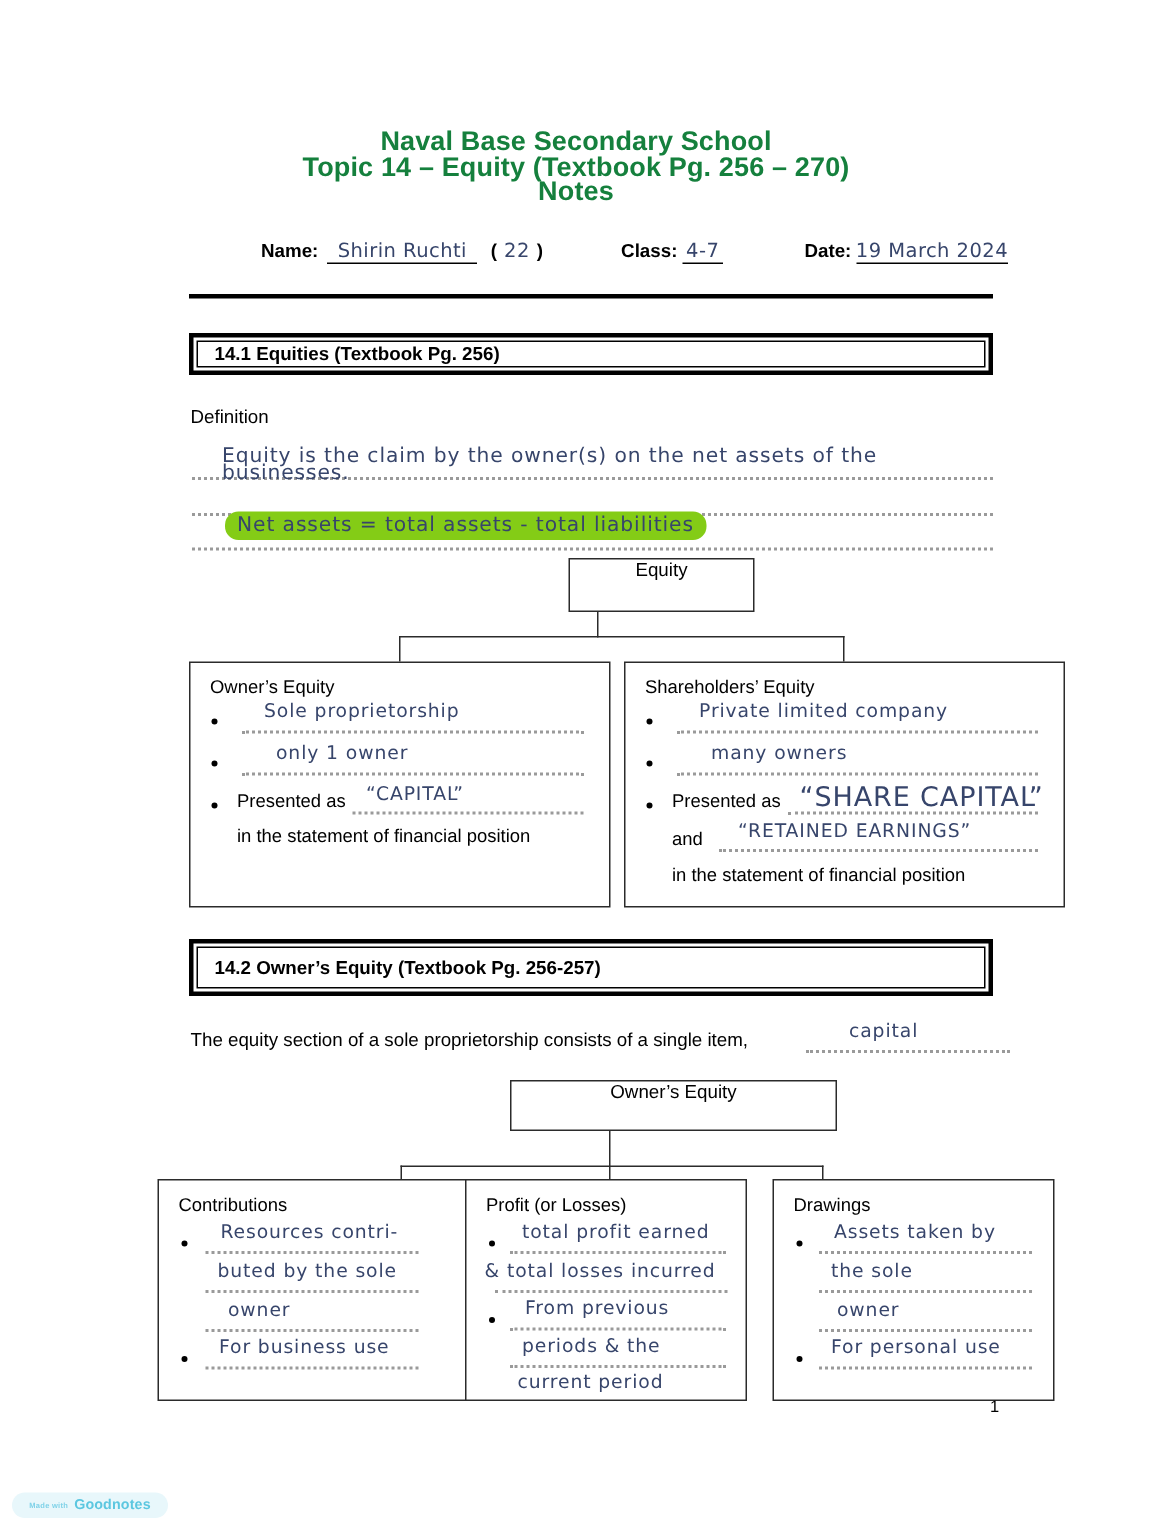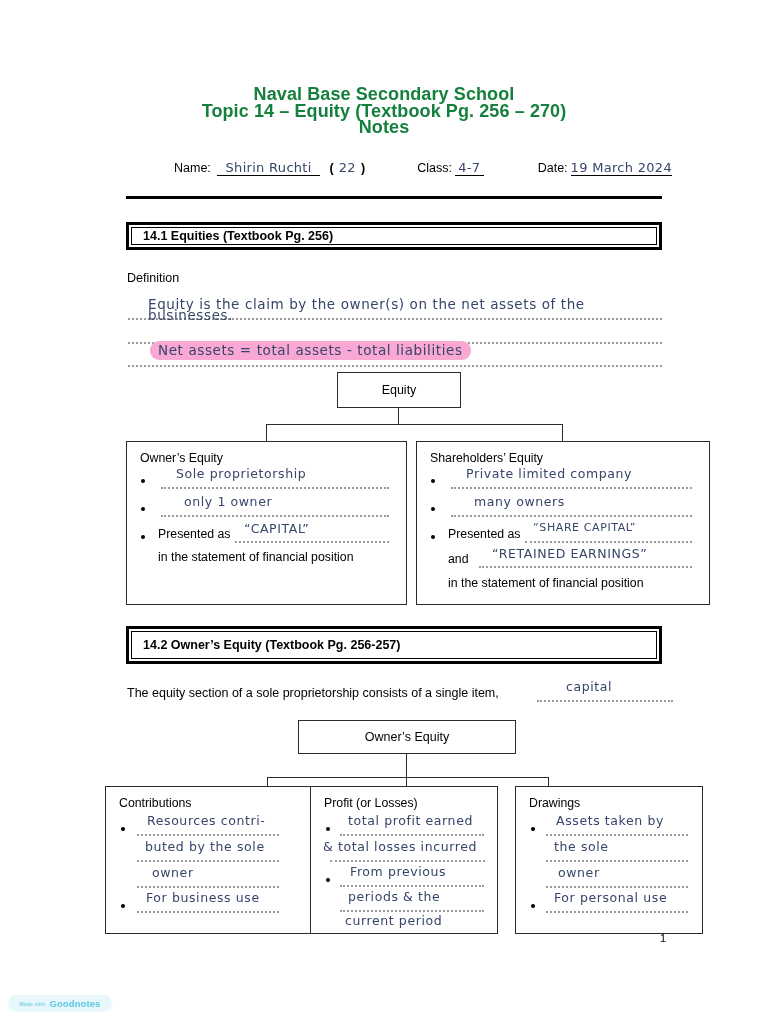--- a/index.html
+++ b/index.html
@@ -33,21 +33,21 @@
     position: absolute;
     left: 127px; top: 160px;
     width: 545px; height: 24px;
     display: flex;
     align-items: baseline;
     font-size: 12.5px;
     font-weight: bold;
     color: #000;
     white-space: nowrap;
   }
-  .fld-label { font-weight: normal; padding-left: 47px; }
+  .fld-label { font-weight: bold; padding-left: 47px; }
   .hw-blank {
     display: inline-block;
     border-bottom: 1.4px solid #000;
     text-align: center;
     font-weight: normal;
     position: relative;
   }
   .hw {
     font-family: "DejaVu Sans", sans-serif;
     color: #37456b;
@@ -101,35 +101,36 @@
   }
   .hw-line {
     position: absolute;
     font-family: "DejaVu Sans", sans-serif;
     color: #37456b;
     font-size: 13.5px;
     letter-spacing: 0.6px;
     white-space: nowrap;
   }
   .hl {
-    background: #f9a8d4;
+    background: #84cc16;
     border-radius: 9px;
     padding: 1px 8px 2px 8px;
   }
 
   
   .node {
     position: absolute;
     border: 1.4px solid #2b2b2b;
     background: #fff;
     display: flex;
-    align-items: center;
+    align-items: flex-start;
     justify-content: center;
     font-size: 12.5px;
     color: #000;
+    margin-left: 42px;
   }
   .vline { position: absolute; width: 1.4px; background: #2b2b2b; }
   .hline { position: absolute; height: 1.4px; background: #2b2b2b; }
 
   .panel {
     position: absolute;
     border: 1.4px solid #2b2b2b;
     background: #fff;
   }
   .panel-title {
@@ -264,21 +265,21 @@
   <div class="dotted-line" style="left:451px; top:487px; width:241px;"></div>
   <div class="hw-line" style="left:466px; top:466px; font-size:12.5px;">Private limited company</div>
 
   <div class="bullet" style="left:431px; top:507px;"></div>
   <div class="dotted-line" style="left:451px; top:515px; width:241px;"></div>
   <div class="hw-line" style="left:474px; top:494px; font-size:12.5px;">many owners</div>
 
   <div class="bullet" style="left:431px; top:535px;"></div>
   <div class="static-txt" style="left:448px; top:527px;">Presented as</div>
   <div class="dotted-line" style="left:525px; top:541px; width:167px;"></div>
-  <div class="hw-line" style="left:533px; top:521px; font-size:11px;">“SHARE CAPITAL”</div>
+  <div class="hw-line" style="left:533px; top:521px; font-size:18px;">“SHARE CAPITAL”</div>
 
   <div class="static-txt" style="left:448px; top:552px;">and</div>
   <div class="dotted-line" style="left:479px; top:566px; width:213px;"></div>
   <div class="hw-line" style="left:492px; top:546px; font-size:12.5px;">“RETAINED EARNINGS”</div>
 
   <div class="static-txt" style="left:448px; top:576px;">in the statement of financial position</div>
 
   <div class="sec-box" id="sec2">
     <div class="sec-box-inner">
       <span class="sec-title">14.2 Owner’s Equity (Textbook Pg. 256-257)</span>

